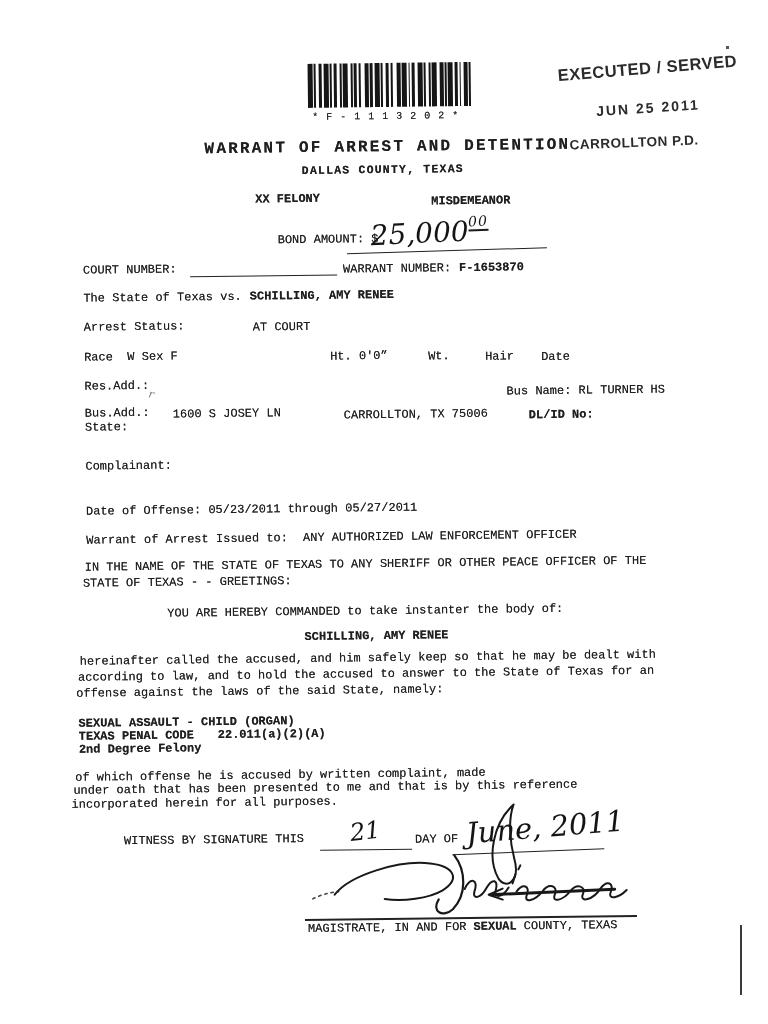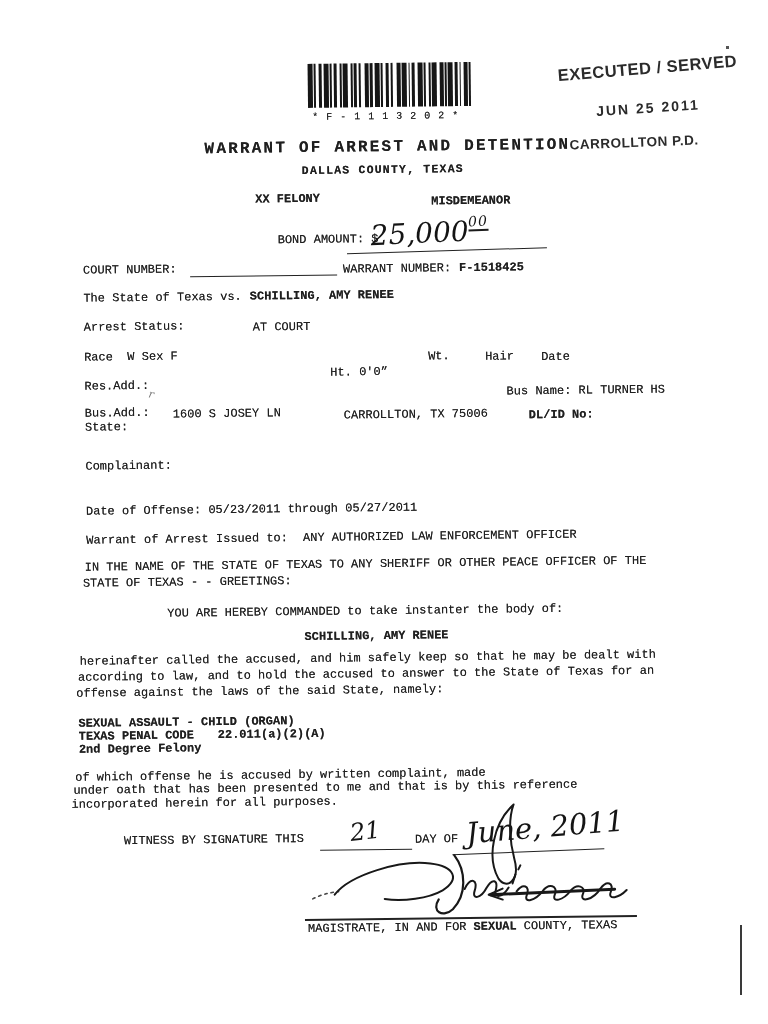--- a/index.html
+++ b/index.html
@@ -104,29 +104,29 @@
     <div class="t b" style="left:306px;top:163px;font-size:11.5px;letter-spacing:1.2px;">DALLAS COUNTY, TEXAS</div>
     <div class="t b" style="left:259px;top:192px;">XX FELONY</div>
     <div class="t b" style="left:435px;top:196px;">MISDEMEANOR</div>
 
     <div class="t" style="left:281px;top:233px;">BOND AMOUNT: $</div>
     <div class="hand" style="left:374px;top:216px;font-size:28px;transform:rotate(-2deg);"><span>25,000</span><span class="cents">00</span></div>
     <div class="rule" style="left:350px;top:236px;width:200px;height:15px;transform:rotate(-1deg);"></div>
 
     <div class="t" style="left:86px;top:261px;">COURT NUMBER:</div>
     <div class="rule" style="left:193px;top:261px;width:147px;height:13px;"></div>
-    <div class="t" style="left:346px;top:263px;"><span>WARRANT NUMBER:</span><span class="b" style="margin-left:8px;">F-1518425</span></div>
+    <div class="t" style="left:346px;top:263px;"><span>WARRANT NUMBER:</span><span class="b" style="margin-left:8px;">F-1653870</span></div>
 
     <div class="t" style="left:86px;top:289px;"><span>The State of Texas vs.</span><span class="b" style="margin-left:8px;">SCHILLING, AMY RENEE</span></div>
 
     <div class="t" style="left:86px;top:318px;">Arrest Status:</div>
     <div class="t" style="left:255px;top:320px;">AT COURT</div>
 
     <div class="t" style="left:86px;top:348px;">Race  W Sex F</div>
-    <div class="t" style="left:332px;top:350px;margin-top:16px;">Ht. 0'0”</div>
+    <div class="t" style="left:332px;top:350px;">Ht. 0'0”</div>
     <div class="t" style="left:430px;top:351px;">Wt.</div>
     <div class="t" style="left:487px;top:352px;">Hair</div>
     <div class="t" style="left:543px;top:353px;">Date</div>
 
     <div class="t" style="left:86px;top:377px;">Res.Add.:</div>
     <div class="hand" style="left:150px;top:385px;font-size:11px;color:#777;transform:rotate(12deg);">r</div>
     <div class="t" style="left:508px;top:387px;">Bus Name: RL TURNER HS</div>
 
     <div class="t" style="left:86px;top:404px;">Bus.Add.:</div>
     <div class="t" style="left:174px;top:406px;">1600 S JOSEY LN</div>

